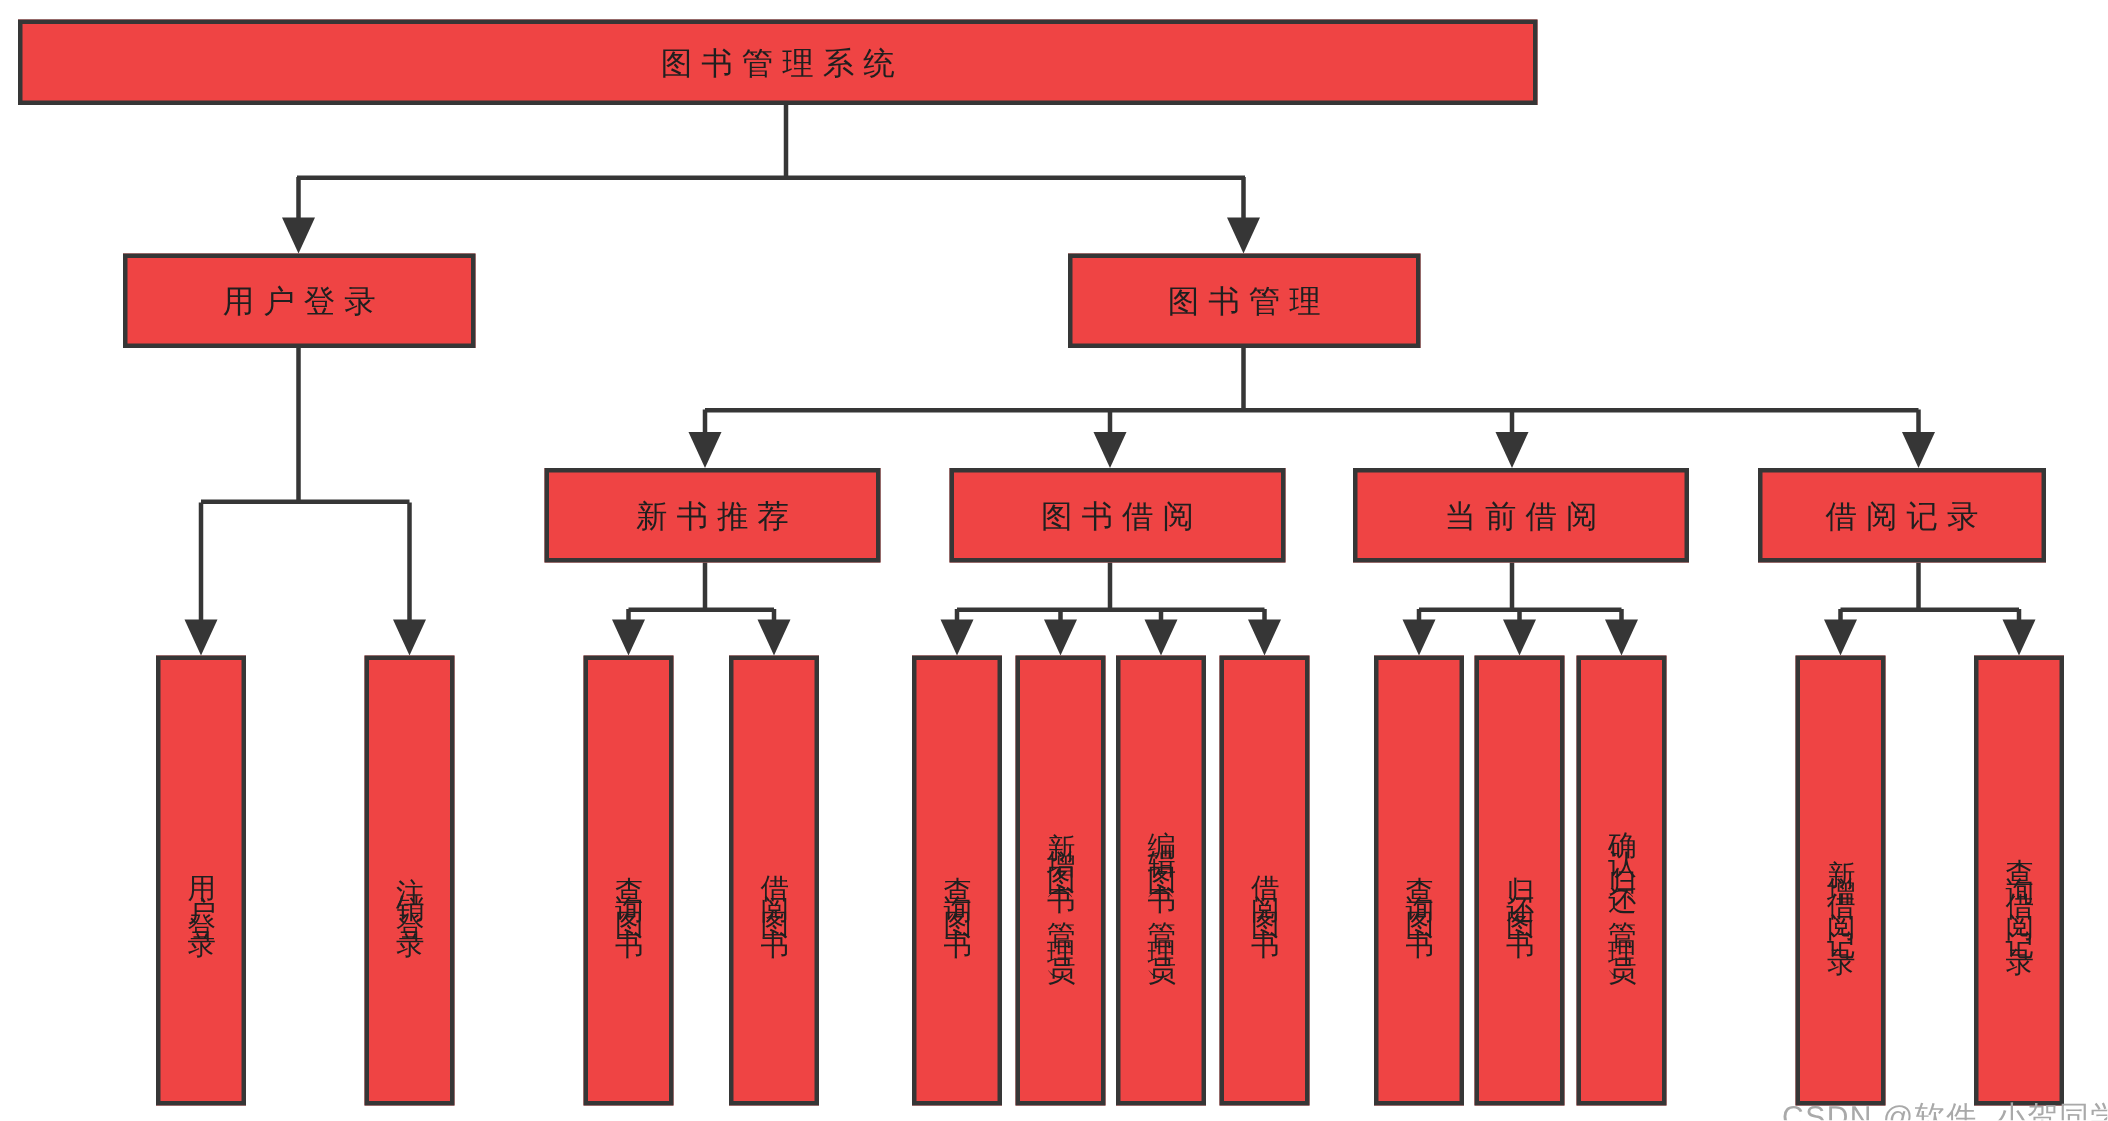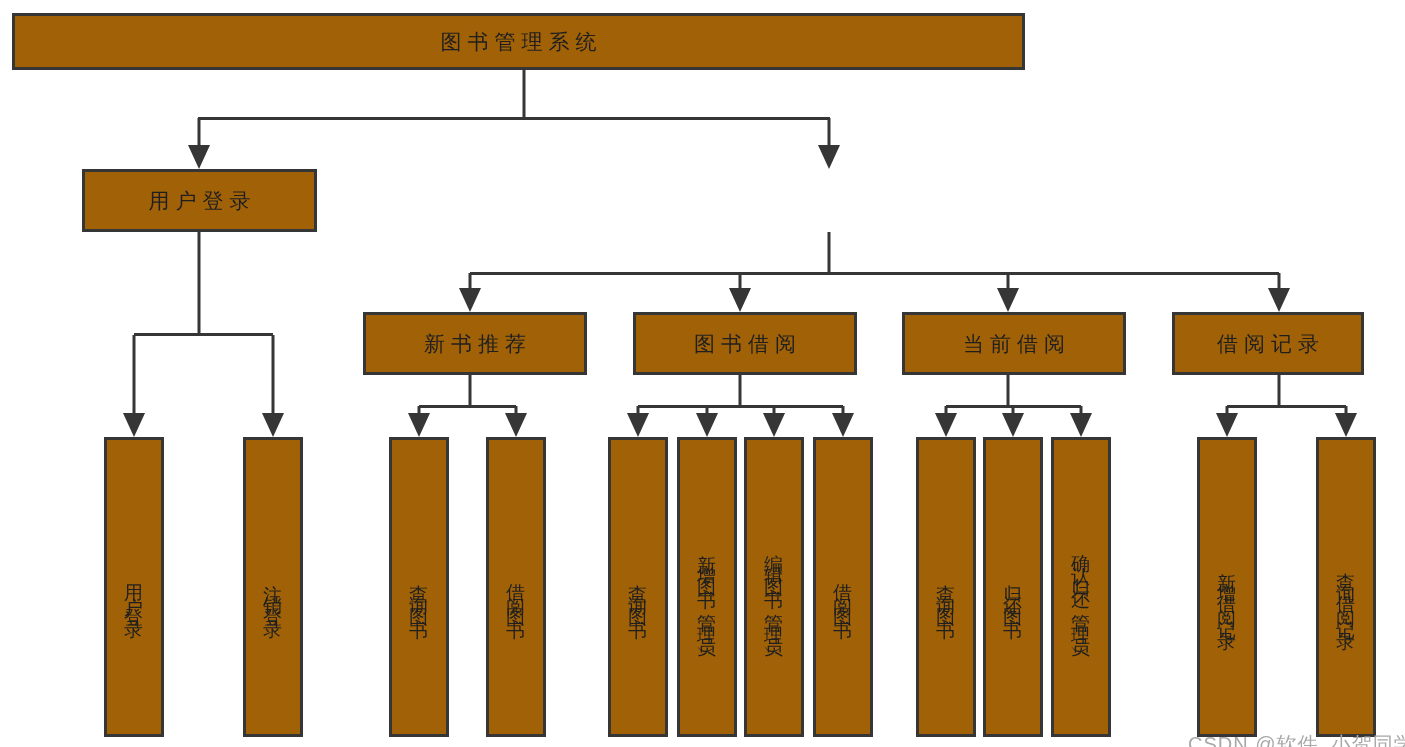--- a/index.html
+++ b/index.html
@@ -10,21 +10,21 @@
   }
   html,body{margin:0;padding:0;background:#fff;}
   .canvas{
     position:relative;width:1405px;height:747px;
     background:var(--background);
     font-family:"Liberation Sans","DejaVu Sans",sans-serif;
     overflow:hidden;
   }
   .node{
     position:absolute;box-sizing:border-box;
-    background:#a16207;border:3px solid var(--line);
+    background:#ef4444;border:3px solid var(--line);
     display:flex;align-items:center;justify-content:center;
     color:var(--text);font-size:21px;letter-spacing:6px;
     white-space:nowrap;z-index:2;
   }
   .node .lbl{transform:translateX(3px);} 
   .leaf{top:437px;width:60px;height:300px;}
   .leaf .vtext{
     writing-mode:vertical-rl;text-orientation:mixed;
     font-size:19px;letter-spacing:12px;line-height:1;
     transform:translateY(6px);
@@ -55,20 +55,23 @@
     <span class="lbl">图书管理系统</span>
   </div>
 
   <div class="vline" style="left:524px;top:70px;height:48px;"></div>
   <div class="hline" style="left:198px;top:117px;width:632px;"></div>
   <div class="arrow" style="left:199px;top:118px;height:51px;"></div>
   <div class="arrow" style="left:829px;top:118px;height:51px;"></div>
 
   <div class="node" style="left:82px;top:169px;width:235px;height:63px;">
     <span class="lbl">用户登录</span>
+  </div>
+  <div class="node" style="left:712px;top:169px;width:235px;height:63px;">
+    <span class="lbl">图书管理</span>
   </div>
 
   <div class="vline" style="left:199px;top:232px;height:103px;"></div>
   <div class="hline" style="left:134px;top:333px;width:139px;"></div>
   <div class="arrow" style="left:134px;top:335px;height:102px;"></div>
   <div class="arrow" style="left:273px;top:335px;height:102px;"></div>
 
   <div class="vline" style="left:829px;top:232px;height:41px;"></div>
   <div class="hline" style="left:470px;top:272px;width:809px;"></div>
   <div class="arrow" style="left:470px;top:273px;height:39px;"></div>

